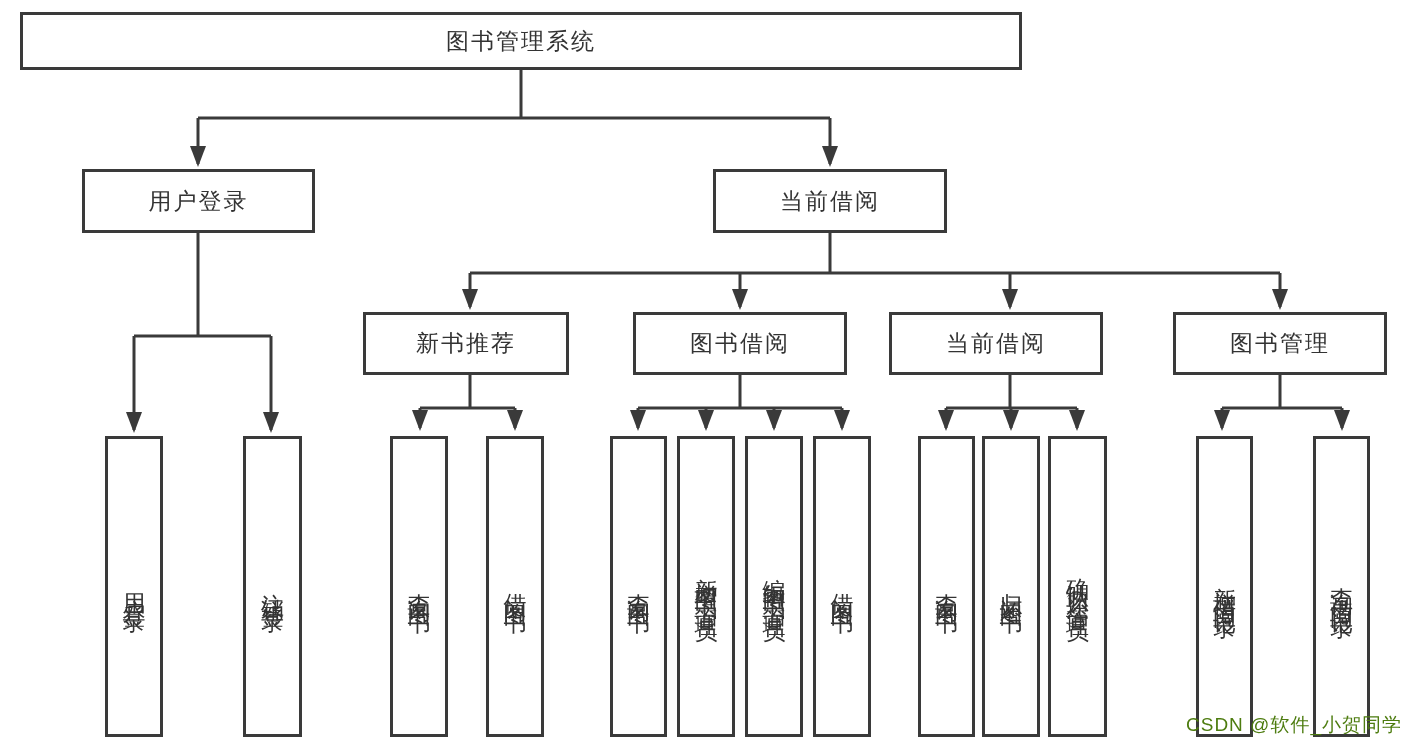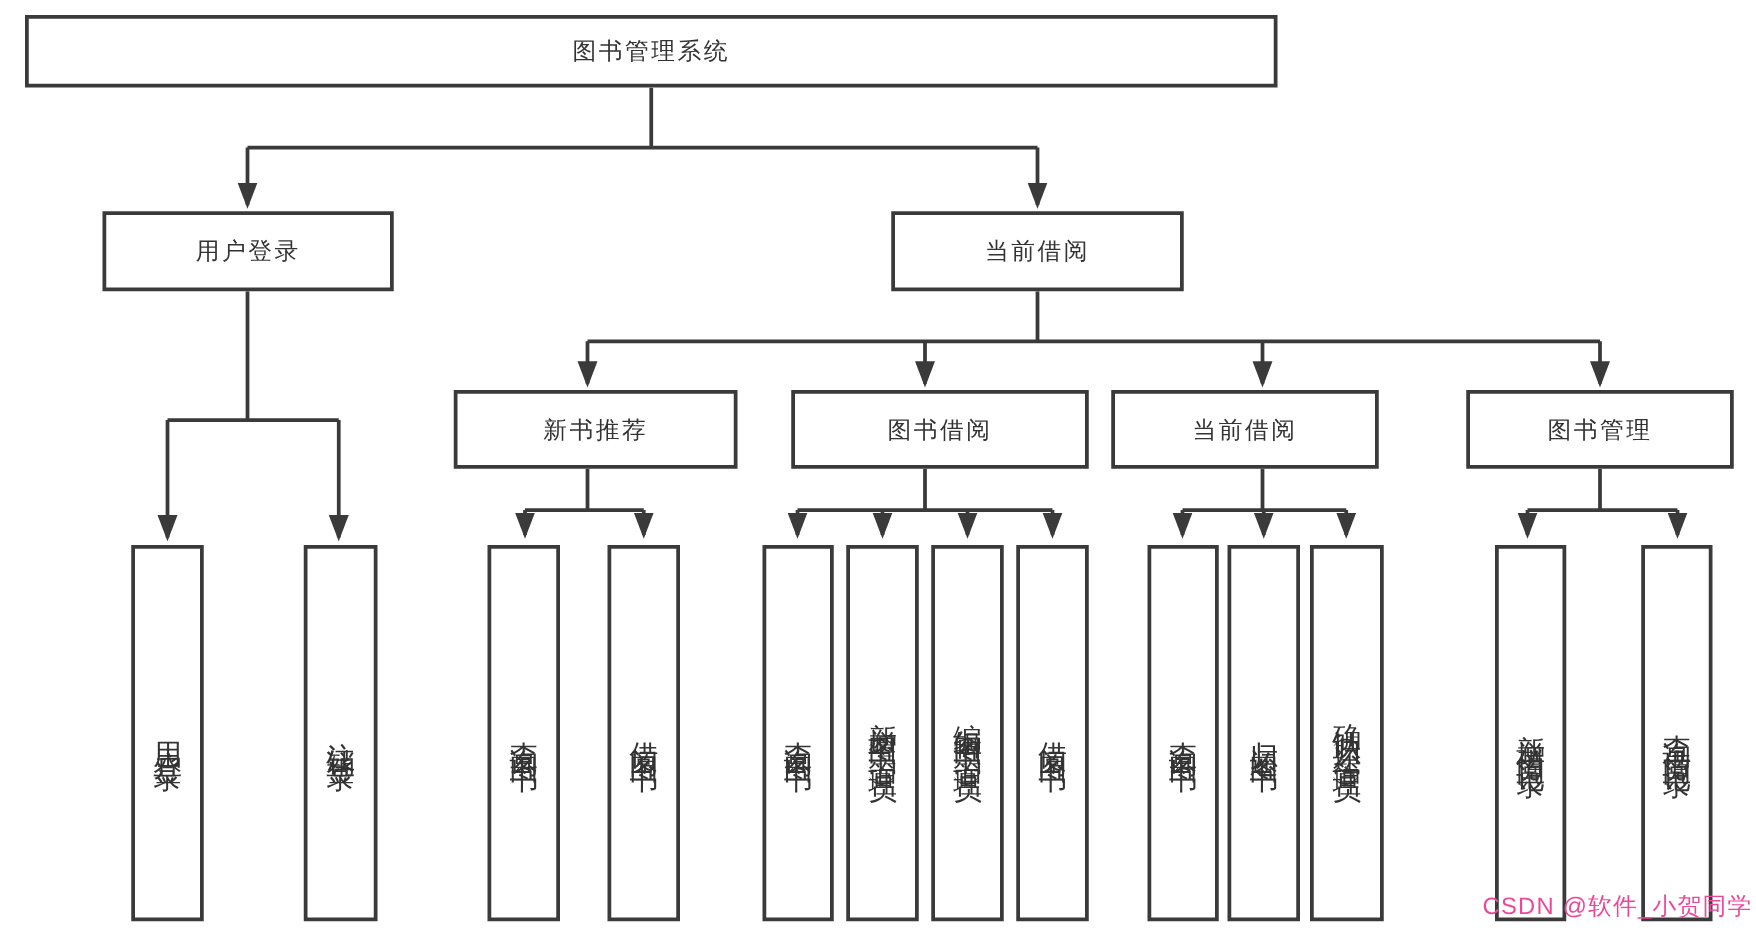--- a/index.html
+++ b/index.html
@@ -8,29 +8,29 @@
     background:#ffffff;
     font-family:"Liberation Sans","DejaVu Sans",sans-serif;
   }
   #wires{position:absolute;left:0;top:0;z-index:0;}
   .box{
     position:absolute;box-sizing:border-box;
     border:3px solid #3a3a3a;background:#ffffff;
     display:flex;align-items:center;justify-content:center;
     color:#333333;z-index:1;
   }
-  .hlabel{font-size:19px;letter-spacing:2px;white-space:nowrap;}
+  .hlabel{font-size:23px;letter-spacing:2px;white-space:nowrap;}
   .vtext{
     writing-mode:vertical-rl;text-orientation:mixed;
     font-size:23px;letter-spacing:6px;line-height:1;
     color:#333333;
   }
   .watermark{
     position:absolute;left:1186px;top:712px;z-index:5;
-    font-size:19px;letter-spacing:1px;color:#ec4899;white-space:nowrap;
+    font-size:19px;letter-spacing:1px;color:#4d7c0f;white-space:nowrap;
   }
 </style>
 </head>
 <body>
 
 <svg id="wires" width="1405" height="747" viewBox="0 0 1405 747">
   <defs>
     <marker id="arrow" markerUnits="userSpaceOnUse" markerWidth="24" markerHeight="18" refX="18" refY="8" orient="auto">
       <path d="M0,0 L21,8 L0,16 Z" fill="#3a3a3a"></path>
     </marker>
@@ -76,24 +76,24 @@
   <span class="hlabel">图书管理系统</span>
 </div>
 
 <div class="box" style="left:82px;top:169px;width:233px;height:64px">
   <span class="hlabel">用户登录</span>
 </div>
 <div class="box" style="left:713px;top:169px;width:234px;height:64px">
   <span class="hlabel">当前借阅</span>
 </div>
 
-<div class="box" style="left:363px;top:312px;width:227px;height:63px">
+<div class="box" style="left:363px;top:312px;width:206px;height:63px">
   <span class="hlabel">新书推荐</span>
 </div>
-<div class="box" style="left:633px;top:312px;width:238px;height:63px">
+<div class="box" style="left:633px;top:312px;width:214px;height:63px">
   <span class="hlabel">图书借阅</span>
 </div>
 <div class="box" style="left:889px;top:312px;width:214px;height:63px">
   <span class="hlabel">当前借阅</span>
 </div>
 <div class="box" style="left:1173px;top:312px;width:214px;height:63px">
   <span class="hlabel">图书管理</span>
 </div>
 
 <div class="box" style="left:105px;top:436px;width:58px;height:301px">

